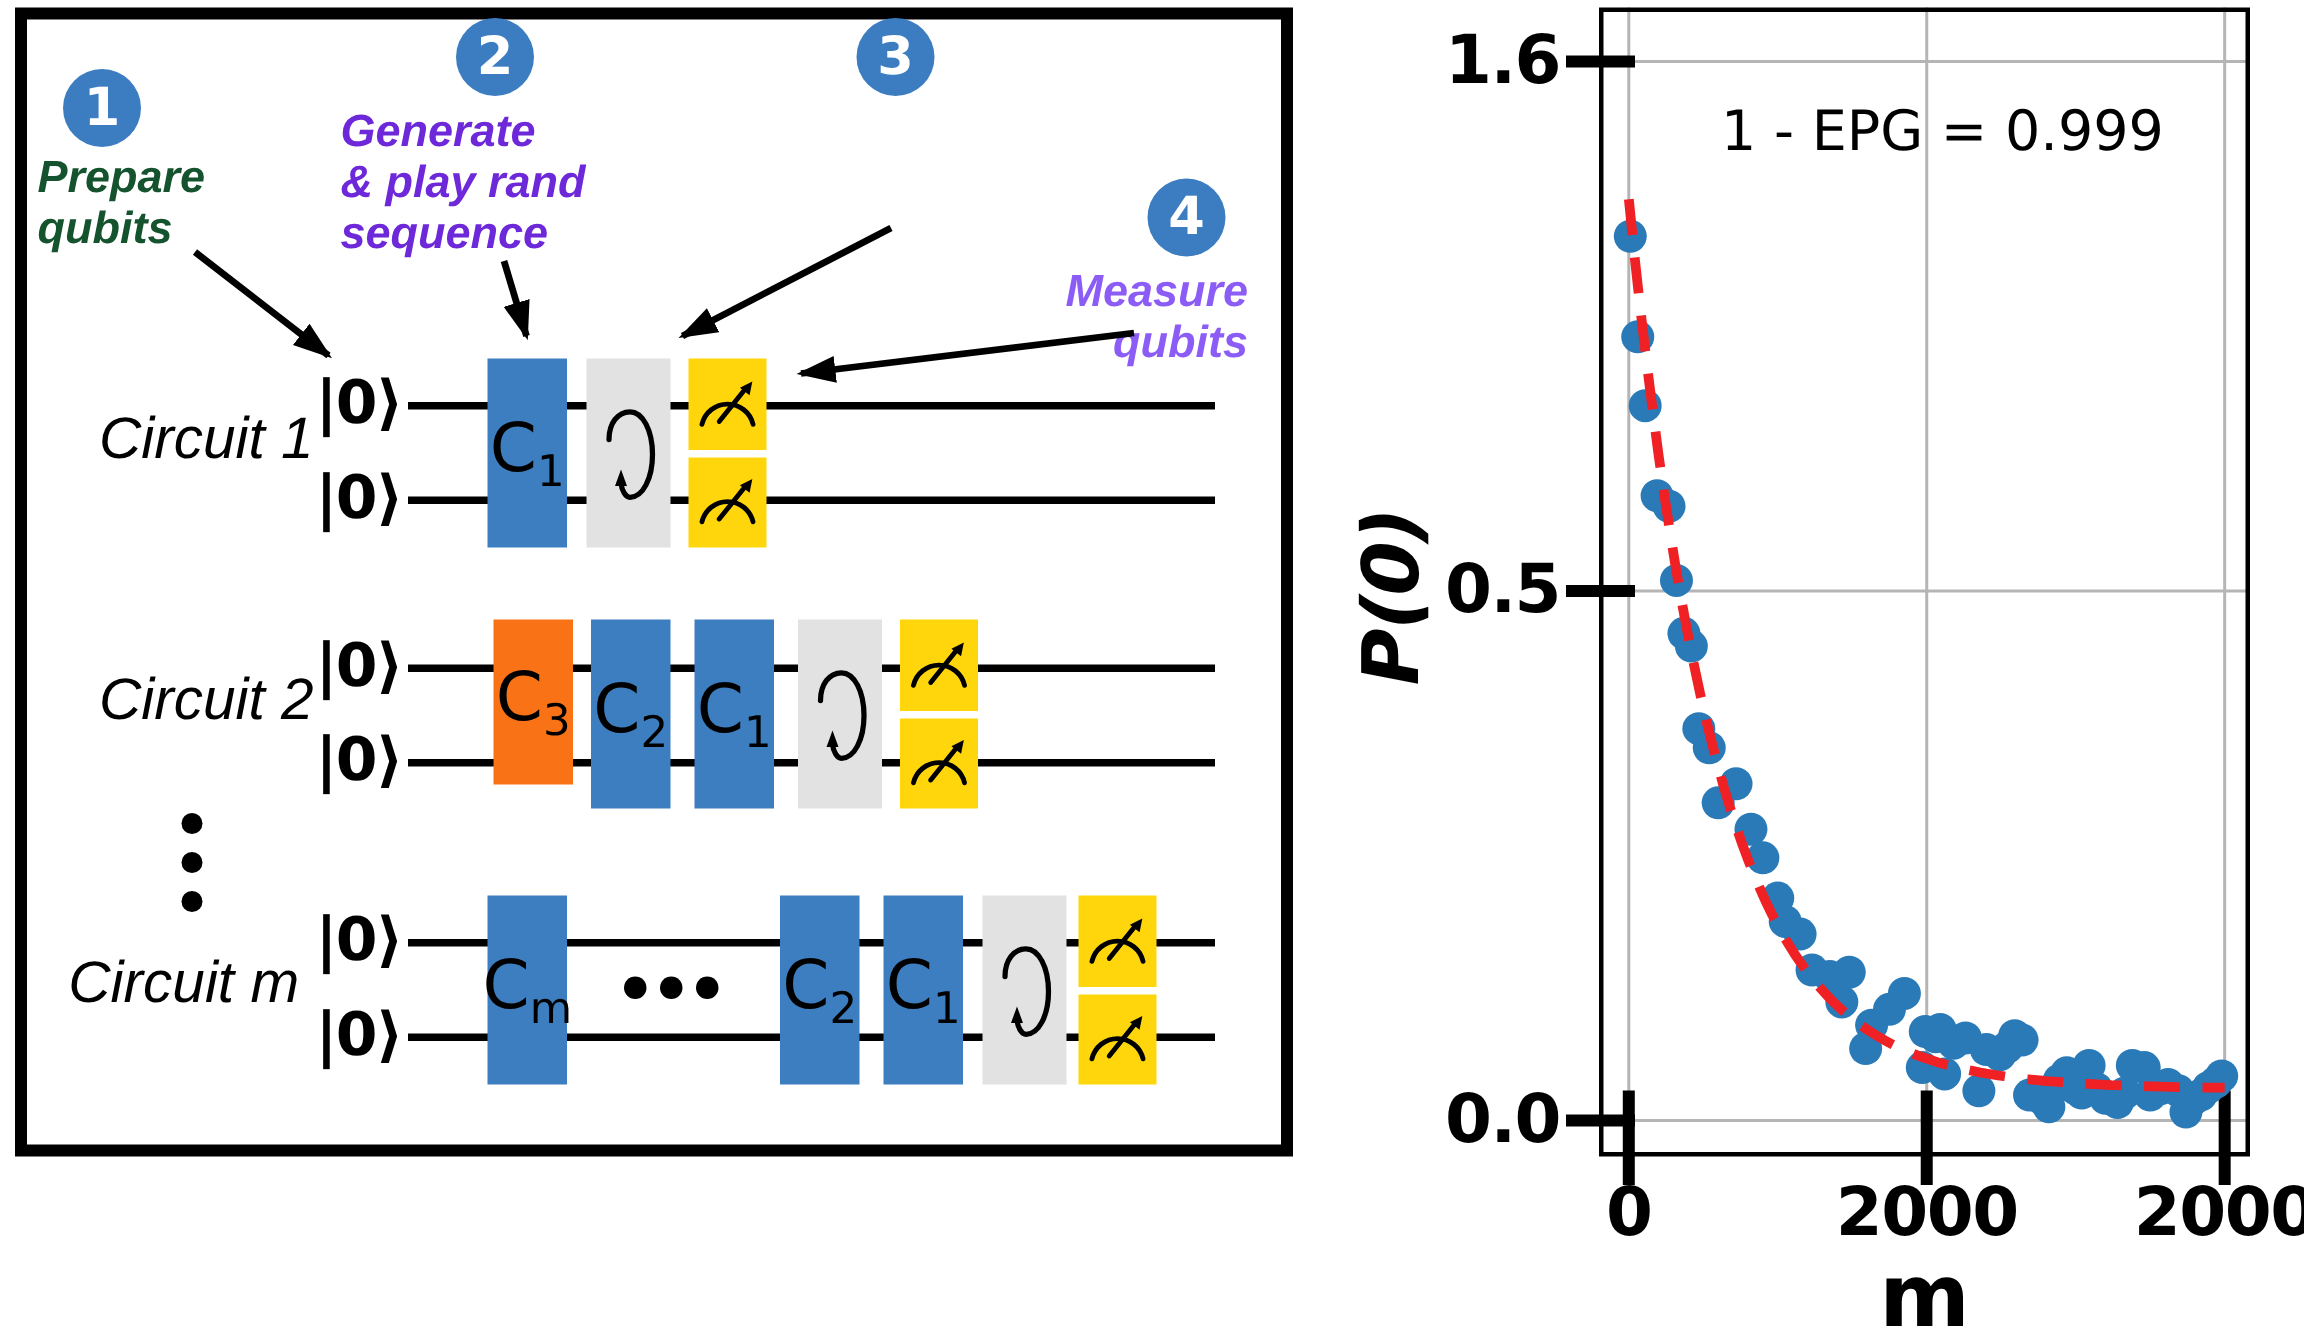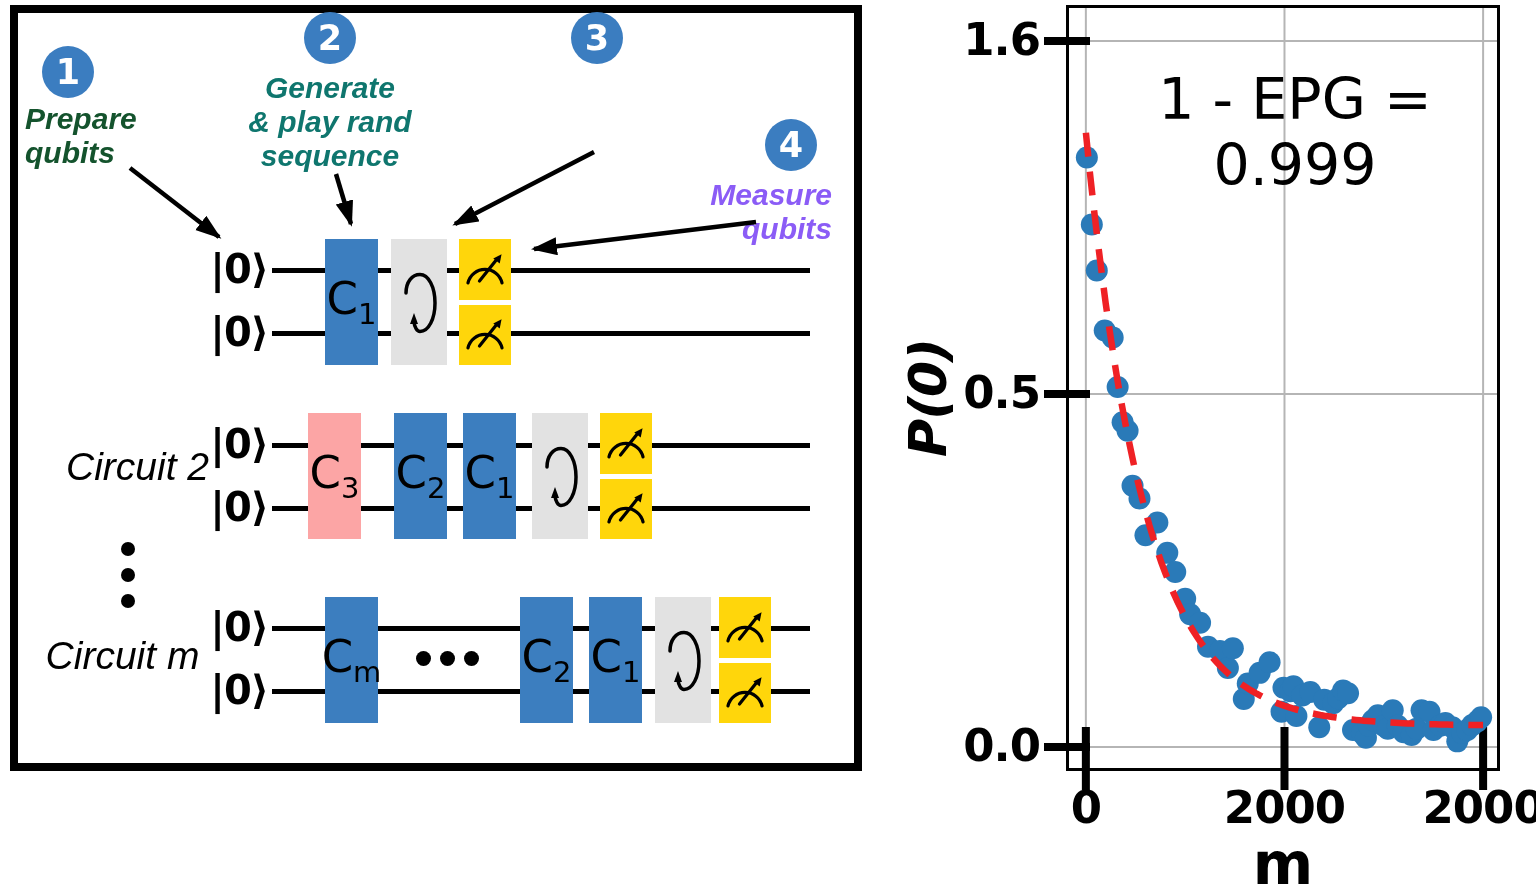--- a/index.html
+++ b/index.html
@@ -22,21 +22,21 @@
   .gate-text sub{font-size:29px;line-height:1;}
   .graybox{background:#e2e2e2;display:flex;align-items:center;justify-content:center;}
   .measurebox{display:flex;align-items:center;justify-content:center;}
   .dot{background:#000;border-radius:50%;}
 
   
   #plot-svg{overflow:visible;}
   .tick-label{font-size:45px;font-weight:700;letter-spacing:-1px;}
   .xtick-label{width:200px;text-align:center;}
   .ytick-label{width:104px;text-align:right;}
-  .chart-annotation{width:420px;text-align:center;font-size:57px;font-weight:400;letter-spacing:0px;}
+  .chart-annotation{width:420px;text-align:center;font-size:37px;font-weight:400;letter-spacing:0px;}
   .chart-xlabel{width:200px;text-align:center;font-size:58px;font-weight:600;}
   .chart-ylabel{width:212px;height:60px;text-align:center;font-size:52px;font-weight:700;
                 font-style:italic;transform:rotate(-90deg);line-height:60px;letter-spacing:-1px;}
 </style>
 </head>
 <body>
 
 <div id="stage">
 
   <div id="panel" class="abs"></div>
@@ -51,21 +51,21 @@
     <span class="step-num">3</span>
     </div>
   <div class="abs step-circle" style="left:765px;top:119px;background:#3b7dc0;">
     <span class="step-num">4</span>
     </div>
 
   <div class="abs step-label" style="left:25px;top:102px;width:140px;color:#14532d;">
     <div>Prepare</div>
     <div>qubits</div>
   </div>
-  <div class="abs step-label" style="left:227px;top:71px;width:206px;text-align:center;color:#0f766e;">
+  <div class="abs step-label" style="left:227px;top:71px;width:206px;color:#6d28d9;">
     <div>Generate</div>
     <div>&amp; play rand</div>
     <div>sequence</div>
   </div>
   <div class="abs step-label" style="left:680px;top:178px;width:152px;text-align:right;color:#8b5cf6;">
     <div>Measure</div>
     <div>qubits</div>
   </div>
 
   <svg class="abs" style="left:0;top:0;" width="1536" height="893">
@@ -73,20 +73,21 @@
       <marker id="ah" markerUnits="userSpaceOnUse" markerWidth="30" markerHeight="22" refX="23" refY="9" orient="auto">
         <path d="M0,0 L26,9 L0,18 z" fill="#000"></path>
       </marker>
     </defs>
     <line x1="130" y1="168" x2="219" y2="237" stroke="#000" stroke-width="4.5" marker-end="url(#ah)"></line>
     <line x1="336" y1="174" x2="351" y2="224" stroke="#000" stroke-width="4.5" marker-end="url(#ah)"></line>
     <line x1="594" y1="152" x2="455" y2="224" stroke="#000" stroke-width="4.5" marker-end="url(#ah)"></line>
     <line x1="756" y1="222" x2="534" y2="249" stroke="#000" stroke-width="4.5" marker-end="url(#ah)"></line>
   </svg>
 
+  <div class="abs circuit-label" style="left:40px;top:271px;width:195px;text-align:center;">Circuit 1</div>
   <div class="abs ket" style="left:208px;top:246px;width:60px;text-align:right;">|0⟩</div>
   <div class="abs ket" style="left:208px;top:309px;width:60px;text-align:right;">|0⟩</div>
   <div class="abs wire" style="left:272px;top:268px;width:538px;"></div>
   <div class="abs wire" style="left:272px;top:331px;width:538px;"></div>
   <div class="abs gatebox" style="left:325px;top:239px;width:53px;height:126px;background:#3c7ebf;">
     <span class="gate-text"><span>C</span><sub>1</sub></span>
   </div>
   <div class="abs graybox" style="left:391px;top:239px;width:56px;height:126px;">
     <svg width="50" height="110" viewBox="0 0 100 160">
       <path d="M24,62 C24,40 36,25 52,25 C69,25 82,50 82,82 C82,114 69,139 52,139 C46,139 41,130 40,120" fill="none" stroke="#000" stroke-width="7" stroke-linecap="round"></path>
@@ -106,21 +107,21 @@
       <line x1="38" y1="74" x2="74" y2="29" stroke="#000" stroke-width="7" stroke-linecap="round"></line>
       <polygon points="86,16 82,36 68,25" fill="#000"></polygon>
     </svg>
   </div>
 
   <div class="abs circuit-label" style="left:40px;top:445px;width:195px;text-align:center;">Circuit 2</div>
   <div class="abs ket" style="left:208px;top:421px;width:60px;text-align:right;">|0⟩</div>
   <div class="abs ket" style="left:208px;top:484px;width:60px;text-align:right;">|0⟩</div>
   <div class="abs wire" style="left:272px;top:443px;width:538px;"></div>
   <div class="abs wire" style="left:272px;top:506px;width:538px;"></div>
-  <div class="abs gatebox" style="left:308px;top:413px;width:53px;height:126px;background:#fca5a5;">
+  <div class="abs gatebox" style="left:329px;top:413px;width:53px;height:110px;background:#f97316;">
     <span class="gate-text"><span>C</span><sub>3</sub></span>
   </div>
   <div class="abs gatebox" style="left:394px;top:413px;width:53px;height:126px;background:#3c7ebf;">
     <span class="gate-text"><span>C</span><sub>2</sub></span>
   </div>
   <div class="abs gatebox" style="left:463px;top:413px;width:53px;height:126px;background:#3c7ebf;">
     <span class="gate-text"><span>C</span><sub>1</sub></span>
   </div>
   <div class="abs graybox" style="left:532px;top:413px;width:56px;height:126px;">
     <svg width="50" height="110" viewBox="0 0 100 160">

